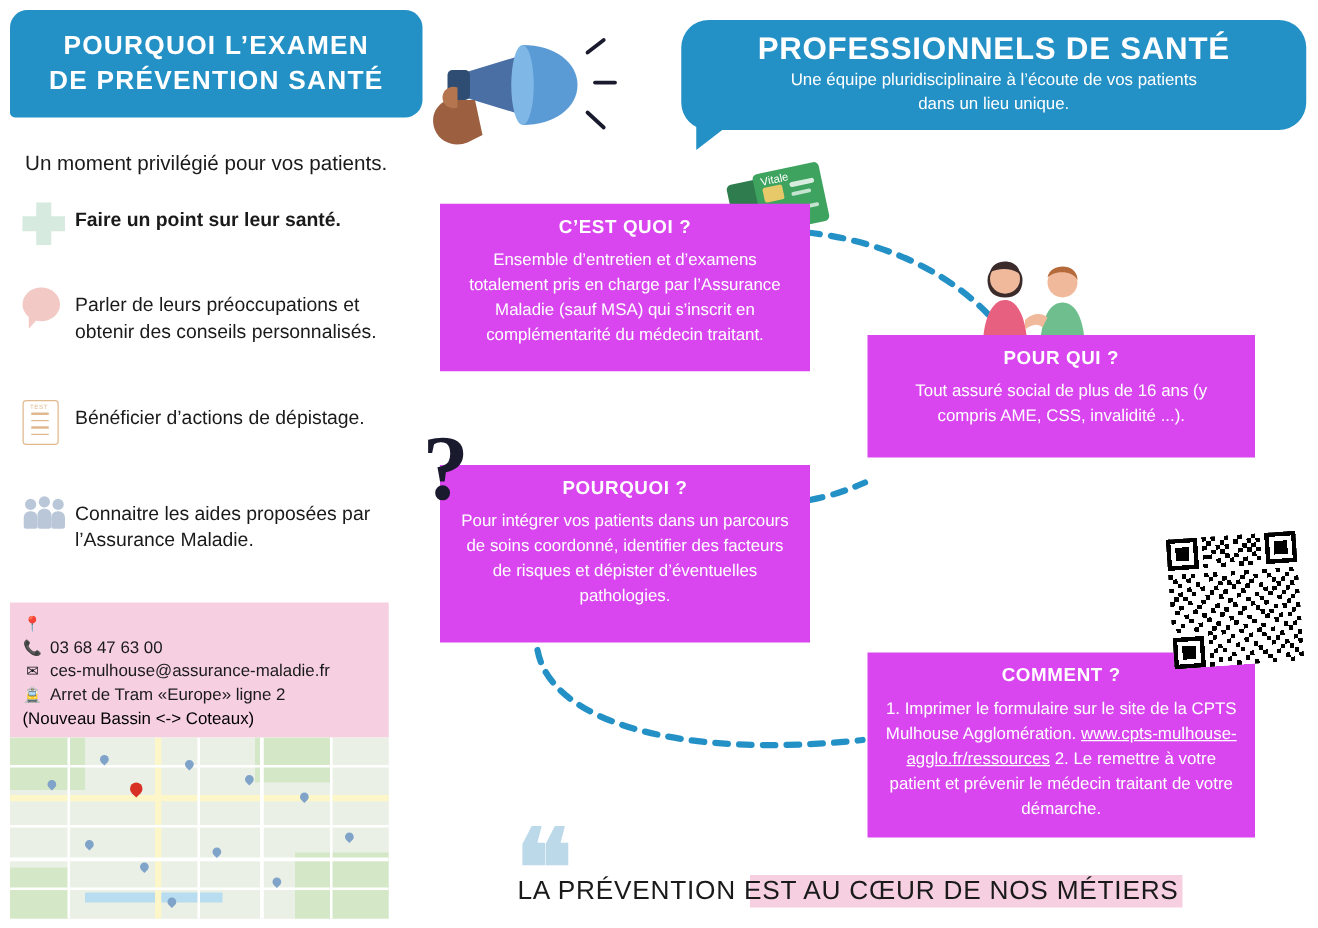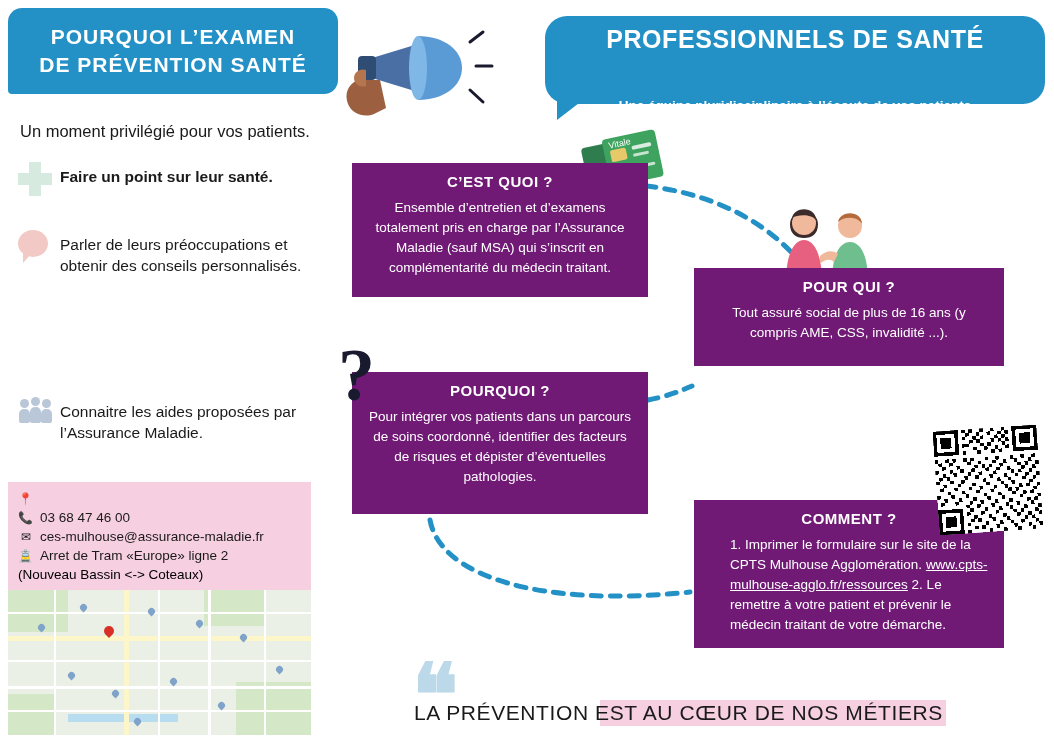--- a/index.html
+++ b/index.html
@@ -52,22 +52,21 @@
   }
   .header-right .title {
     font-size: 25px;
     font-weight: bold;
     letter-spacing: 0.6px;
     line-height: 30px;
   }
   .header-right .sub {
     font-size: 13.5px;
     line-height: 19px;
-    font-weight: bold;
-    margin-top: 42px;
+    font-weight: normal;
   }
   .header-right .tail {
     position: absolute;
     left: 12px;
     bottom: -16px;
     width: 0; height: 0;
     border-left: 26px solid #2491c6;
     border-bottom: 20px solid transparent;
   }
 
@@ -230,42 +229,42 @@
     width: 7px; height: 7px;
     border-radius: 50% 50% 50% 0;
     transform: rotate(-45deg);
     background: #7fa3c9;
   }
   .map .pin.red { background: #d93025; width: 10px; height: 10px; }
 
   
   .box {
     position: absolute;
-    background: #701a75;
+    background: #d946ef;
     color: #ffffff;
     text-align: center;
     box-sizing: border-box;
     padding: 10px 14px;
   }
   .box .bt {
     font-size: 15px;
     font-weight: bold;
     letter-spacing: .5px;
     margin-bottom: 8px;
   }
   .box .bb {
     font-size: 13.5px;
     line-height: 20px;
     font-weight: normal;
   }
   #box-cest-quoi { left: 352px; top: 163px; width: 296px; height: 134px; }
   #box-pour-qui  { left: 694px; top: 268px; width: 310px; height: 98px; }
   #box-pourquoi  { left: 352px; top: 372px; width: 296px; height: 142px; }
-  #box-comment   { left: 694px; top: 500px; width: 310px; height: 148px; padding: 10px 12px; }
-  #box-comment .bb { text-align: left; font-size: 13.5px; line-height: 20px; margin-left: 24px; }
+  #box-comment   { left: 694px; top: 522px; width: 310px; height: 148px; padding: 10px 12px; }
+  #box-comment .bb { text-align: center; font-size: 13.5px; line-height: 20px; }
   #box-comment .link { text-decoration: underline; }
 
   
   .dots { position: absolute; left: 0; top: 0; width: 1054px; height: 742px; pointer-events: none; }
 
   
   .vitale {
     position: absolute;
     left: 583px; top: 134px;
     width: 82px; height: 62px;
@@ -360,20 +359,34 @@
     <div class="btext">Faire un point sur leur santé.</div>
   </div>
 
   <div class="bullet" id="bullet-2">
     <div class="bicon">
         <div class="icon-speech"></div>
       </div>
     <div class="btext">Parler de leurs préoccupations et obtenir des conseils personnalisés.</div>
   </div>
 
+  <div class="bullet" id="bullet-3">
+    <div class="bicon">
+      <div class="icon-clipboard">
+        <span class="lbl">TEST</span>
+        <div class="lines">
+            <i></i>
+            <i></i>
+            <i></i>
+            <i></i>
+          </div>
+      </div>
+    </div>
+    <div class="btext">Bénéficier d’actions de dépistage.</div>
+  </div>
 
   <div class="bullet" id="bullet-4">
     <div class="bicon">
       <div class="icon-people">
           <i></i>
           <i></i>
           <i></i>
           <i></i>
           <i></i>
           <i></i>
@@ -381,21 +394,21 @@
     </div>
     <div class="btext">Connaitre les aides proposées par l’Assurance Maladie.</div>
   </div>
 
   <div class="contact">
     <div class="row">
       <span class="ci">📍</span>
     </div>
     <div class="row">
       <span class="ci">📞</span>
-      <span>03 68 47 46 00</span>
+      <span>03 68 47 63 00</span>
     </div>
     <div class="row">
       <span class="ci">✉</span>
       <span>ces-mulhouse@assurance-maladie.fr</span>
     </div>
     <div class="row">
       <span class="ci">🚊</span>
       <span>Arret de Tram «Europe» ligne 2</span>
     </div>
     <div class="sub2">(Nouveau Bassin &lt;-&gt; Coteaux)</div>

